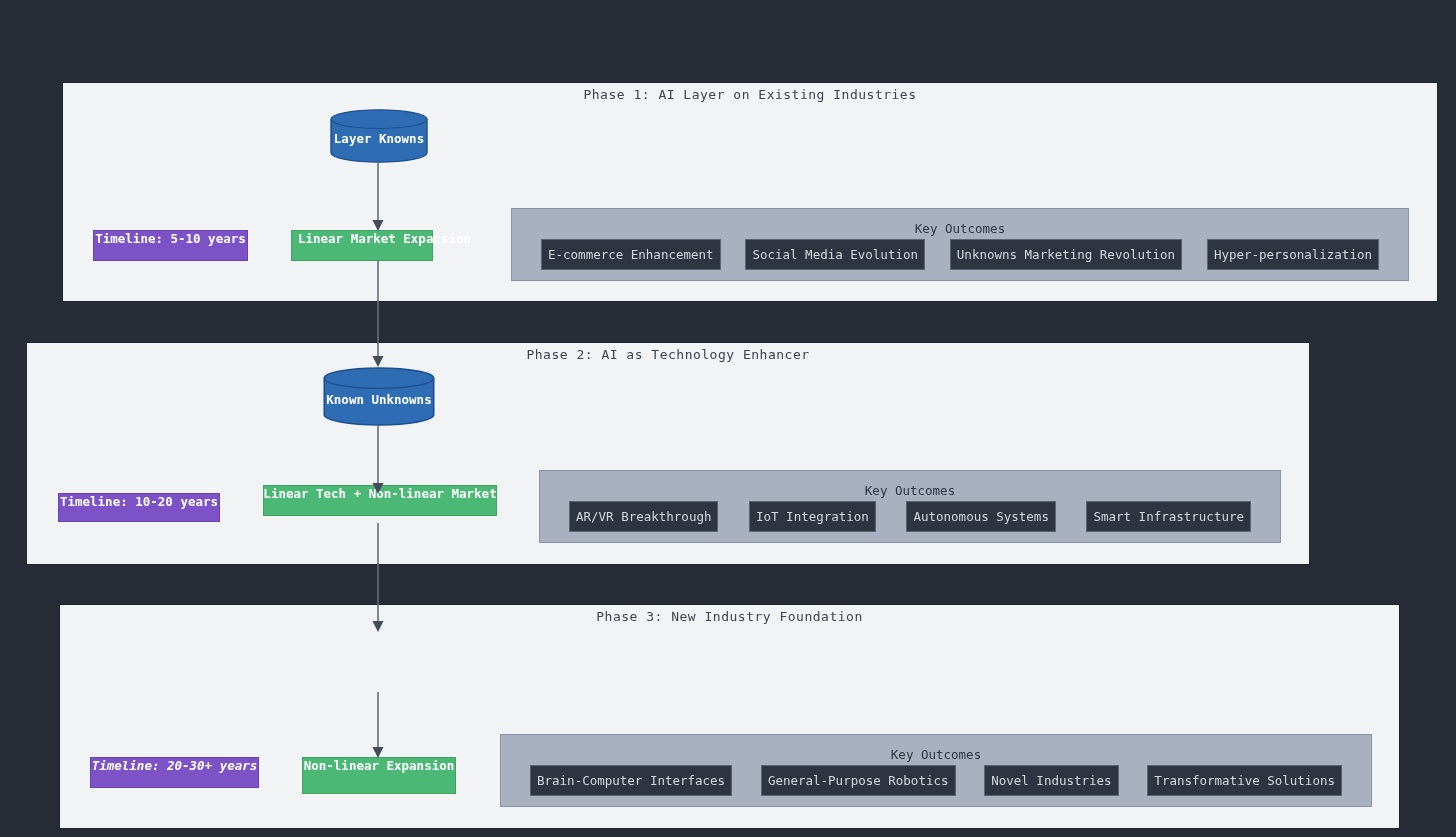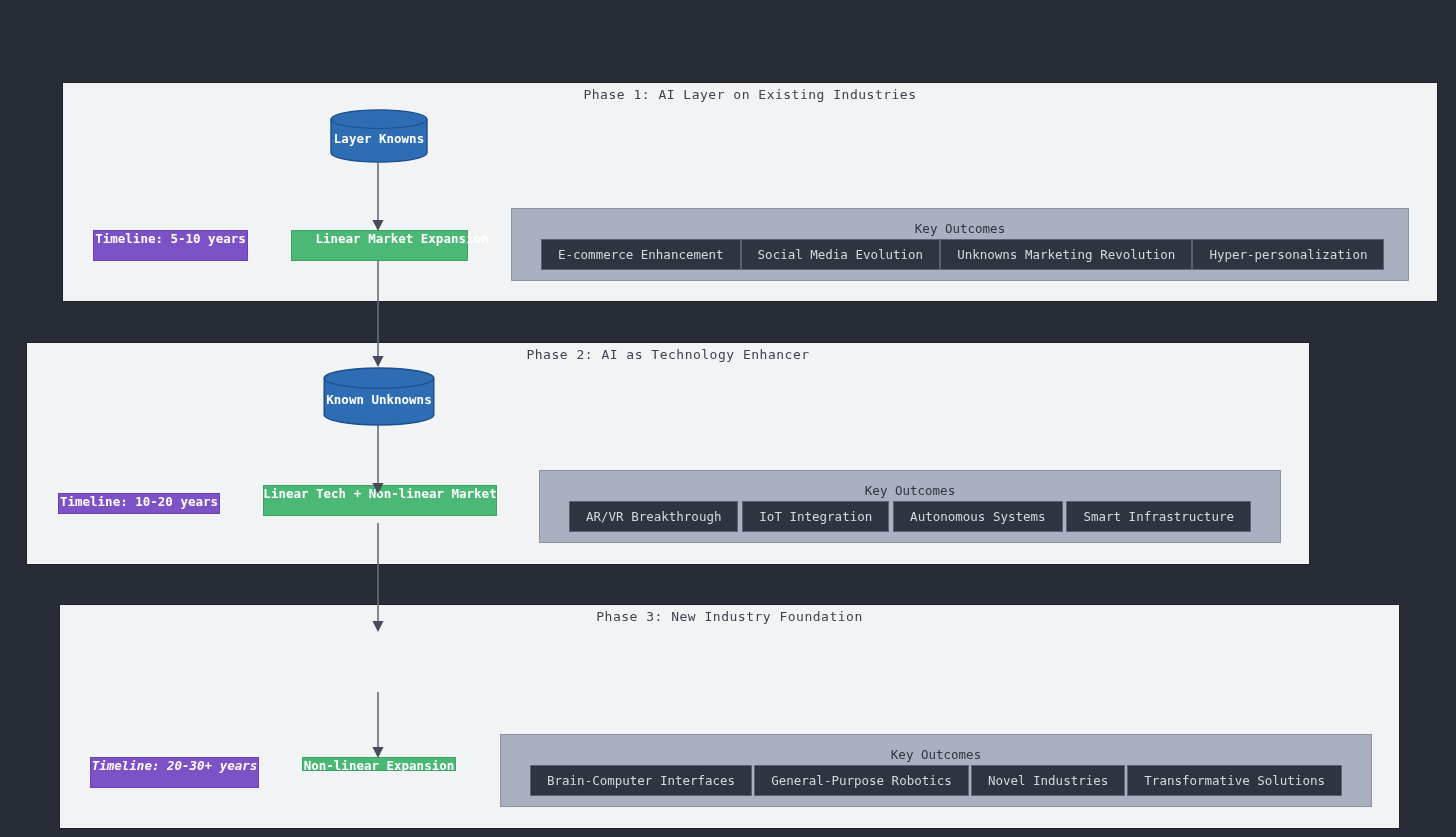--- a/index.html
+++ b/index.html
@@ -73,25 +73,25 @@
     position: absolute;
     display: flex; align-items: flex-start; justify-content: center;
     box-sizing: border-box;
     font-weight: bold; font-size: 12.5px;
     color: var(--node-text);
     white-space: nowrap;
   }
   .timeline-node  { background: var(--timeline-fill);  border: 1px solid var(--timeline-border); }
   .expansion-node { background: var(--expansion-fill); border: 1px solid var(--expansion-border); }
   .p1 .timeline-node  { left: 30px;  top: 147px; width: 155px; height: 31px; }
-  .p1 .expansion-node { left: 228px; top: 147px; width: 177px; height: 31px; padding-left: 45px; }
-  .p2 .timeline-node  { left: 31px;  top: 150px; width: 162px; height: 21px; }
+  .p1 .expansion-node { left: 228px; top: 147px; width: 142px; height: 31px; padding-left: 45px; }
+  .p2 .timeline-node  { left: 31px;  top: 150px; width: 162px; height: 29px; }
   .p2 .expansion-node { left: 236px; top: 142px; width: 234px; height: 31px; }
   .p3 .timeline-node  { left: 30px;  top: 152px; width: 169px; height: 31px; font-style: italic; }
-  .p3 .expansion-node { left: 242px; top: 152px; width: 154px; height: 14px; }
+  .p3 .expansion-node { left: 242px; top: 152px; width: 154px; height: 37px; }
 
   .outcomes {
     position: absolute;
     background: var(--outcomes-bg);
     border: 1px solid var(--outcomes-border);
     box-sizing: border-box;
   }
   .p1 .outcomes { left: 448px; top: 125px; width: 898px; height: 73px; }
   .p2 .outcomes { left: 512px; top: 127px; width: 742px; height: 73px; }
   .p3 .outcomes { left: 440px; top: 129px; width: 872px; height: 73px; }
@@ -105,21 +105,21 @@
     display: flex;
     justify-content: space-between;
     align-items: center;
     padding: 0 29px;
     margin-top: 3px;
   }
   .outcome-item {
     height: 31px;
     display: flex; align-items: center;
     box-sizing: border-box;
-    padding: 0 16px;
+    padding: 0 6px;
     background: var(--outcome-item-fill);
     border: 1px solid var(--outcome-item-border);
     color: var(--outcome-item-text);
     font-size: 12.5px;
     white-space: nowrap;
   }
 
   .arrow-overlay {
     position: absolute; left: 0; top: 0;
     width: 1456px; height: 837px;

